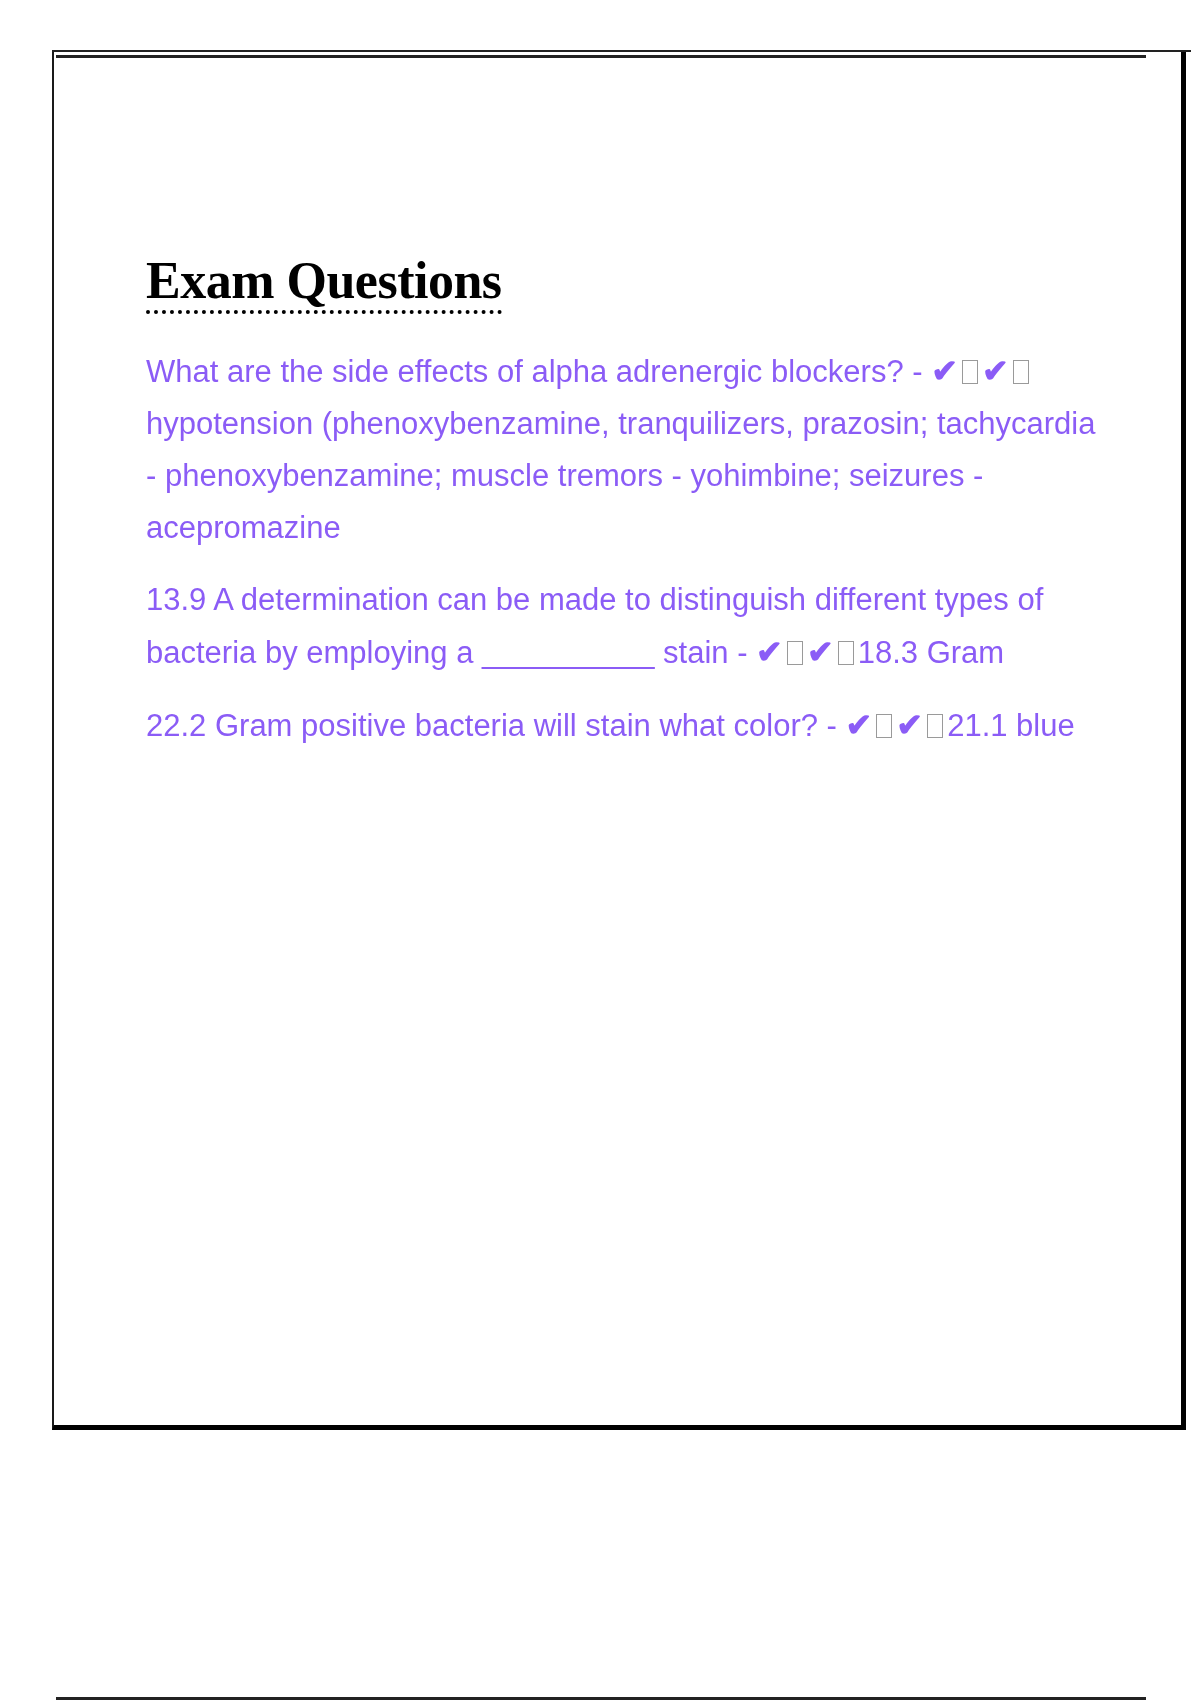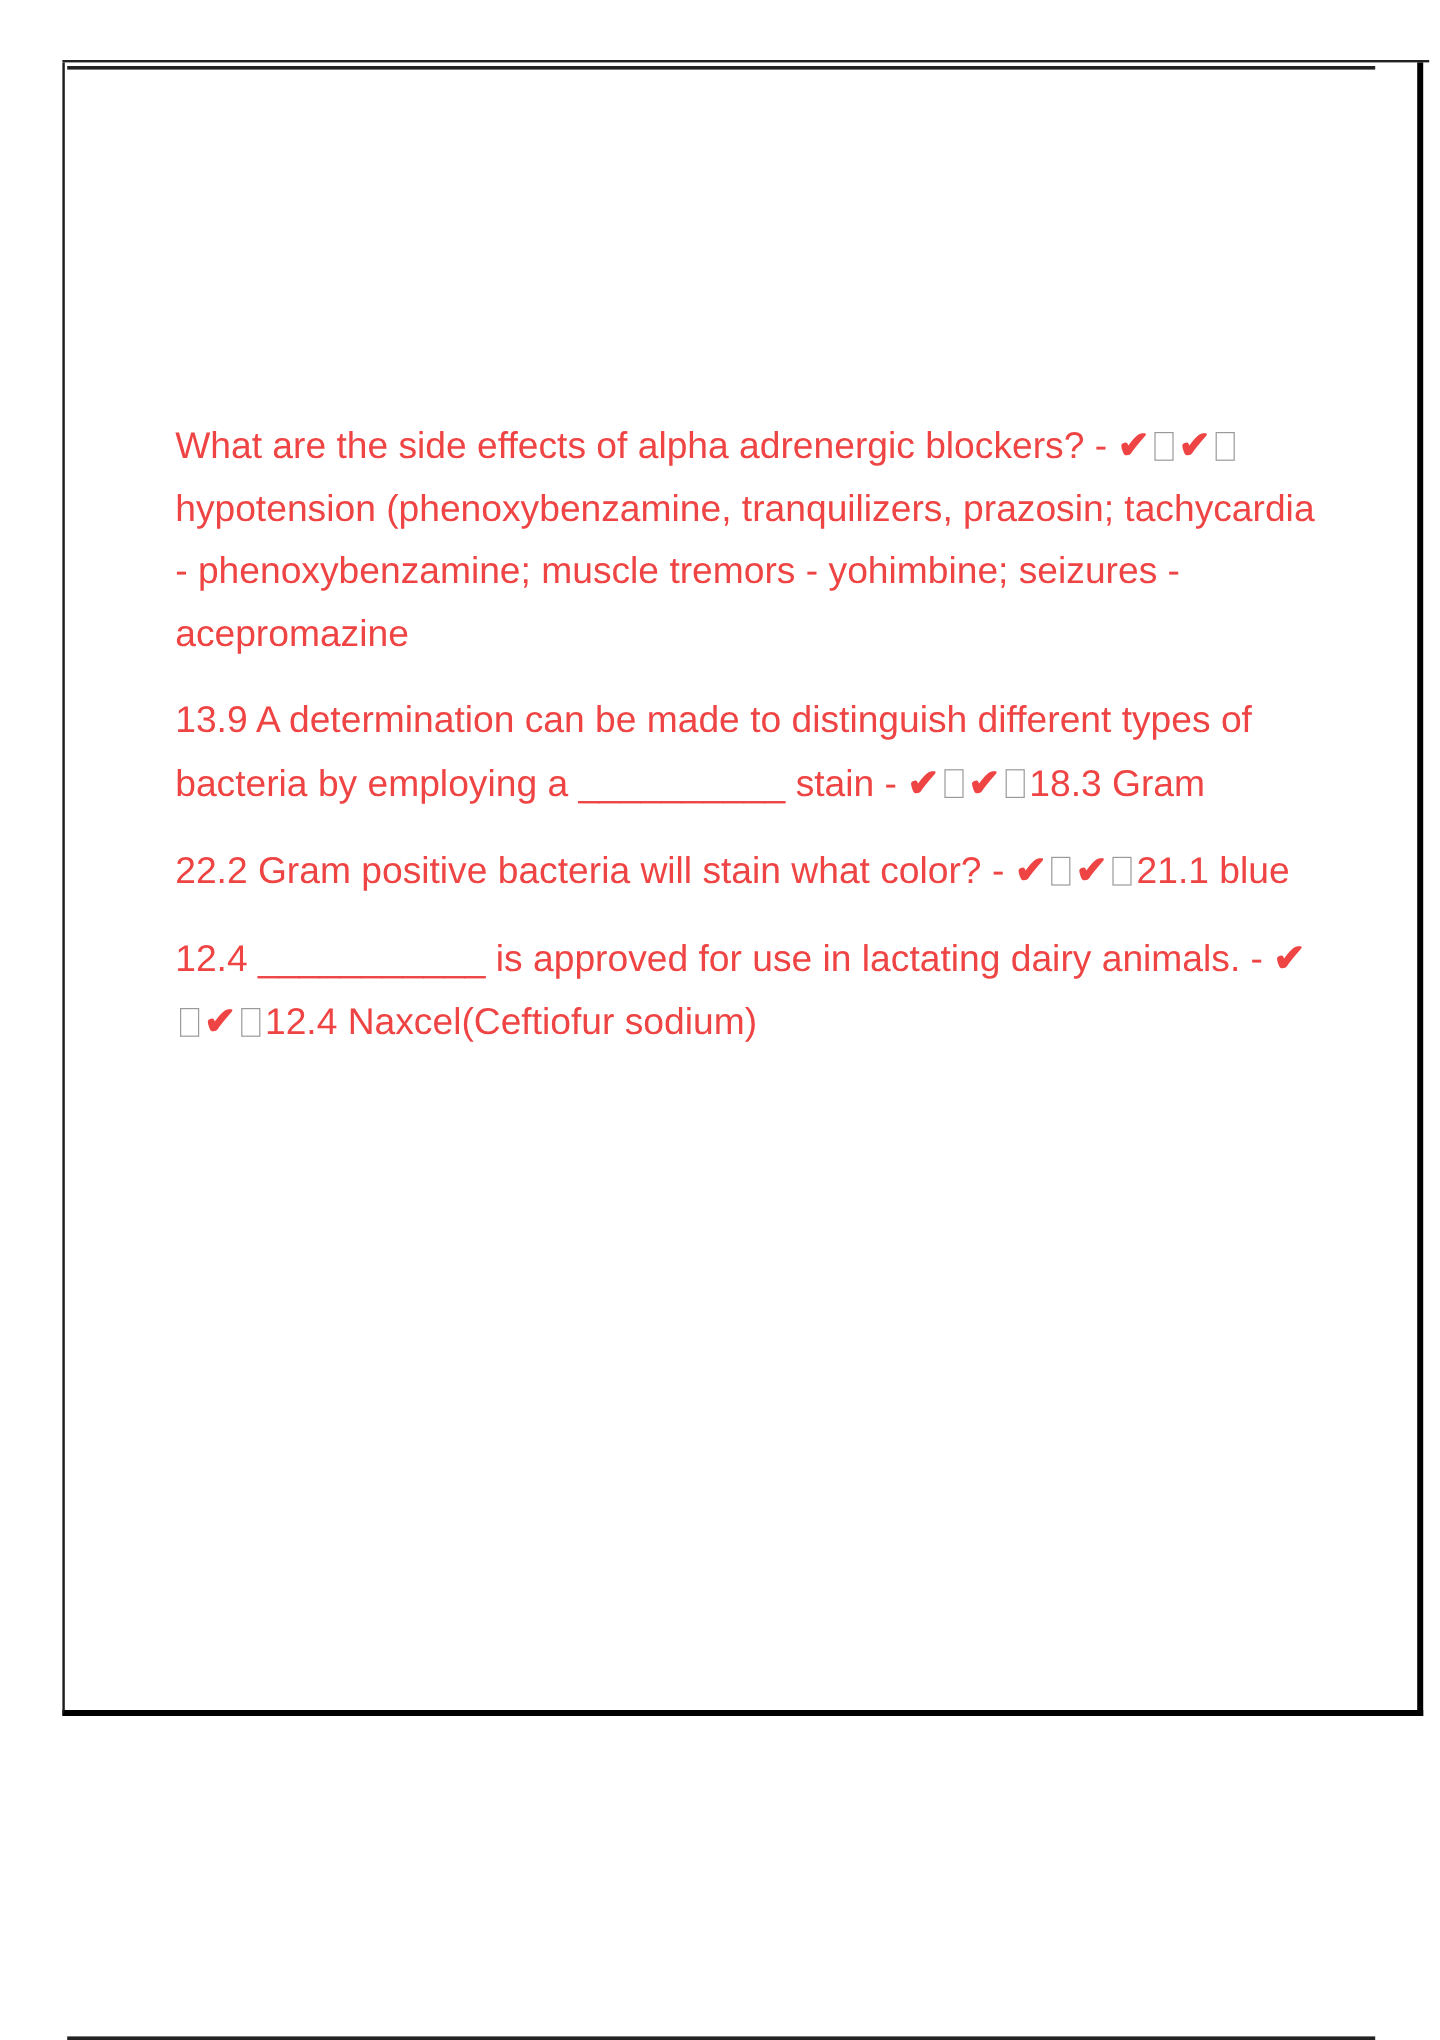--- a/index.html
+++ b/index.html
@@ -40,21 +40,21 @@
     padding-bottom: 1px;
   }
 
   .content {
     position: absolute;
     left: 146px; top: 345px;
     width: 950px;
     font-family: "Liberation Sans", sans-serif;
     font-size: 31px;
     line-height: 52px;
-    color: #ef4444;
+    color: #8b5cf6;
   }
   .qa { margin: 0 0 20px 0; }
   .q, .a { display: inline; }
   .sep { display: inline; }
   .check { font-weight: bold; font-size: 32px; }
   .box {
     display: inline-block;
     width: 14px; height: 22px;
     border: 1.5px solid #9a9a9a;
     margin: 0 4px;
@@ -64,29 +64,27 @@
 </head>
 <body>
 
 <div class="frame-top-outer"></div>
 <div class="frame-top-inner"></div>
 <div class="page-frame"></div>
 <div class="next-page-line"></div>
 
 <h1 class="title">
   <br>
+  <span>Exam Questions</span>
 </h1>
 
 <div class="content">
 
 <p class="qa">
       <span class="q">What are the side effects of alpha adrenergic blockers?</span><span class="sep"> - </span><span class="check">✔</span><span class="box"></span><span class="check">✔</span><span class="box"></span><span class="a">hypotension (phenoxybenzamine, tranquilizers, prazosin; tachycardia - phenoxybenzamine; muscle tremors - yohimbine; seizures - acepromazine</span>
     </p>
     <p class="qa">
       <span class="q">13.9 A determination can be made to distinguish different types of bacteria by employing a __________ stain</span><span class="sep"> - </span><span class="check">✔</span><span class="box"></span><span class="check">✔</span><span class="box"></span><span class="a">18.3 Gram</span>
     </p>
     <p class="qa">
       <span class="q">22.2 Gram positive bacteria will stain what color?</span><span class="sep"> - </span><span class="check">✔</span><span class="box"></span><span class="check">✔</span><span class="box"></span><span class="a">21.1 blue</span>
     </p>
-    <p class="qa">
-      <span class="q">12.4 ___________ is approved for use in lactating dairy animals.</span><span class="sep"> - </span><span class="check">✔</span><span class="box"></span><span class="check">✔</span><span class="box"></span><span class="a">12.4 Naxcel(Ceftiofur sodium)</span>
-    </p>
   </div>
 
 </body></html>

